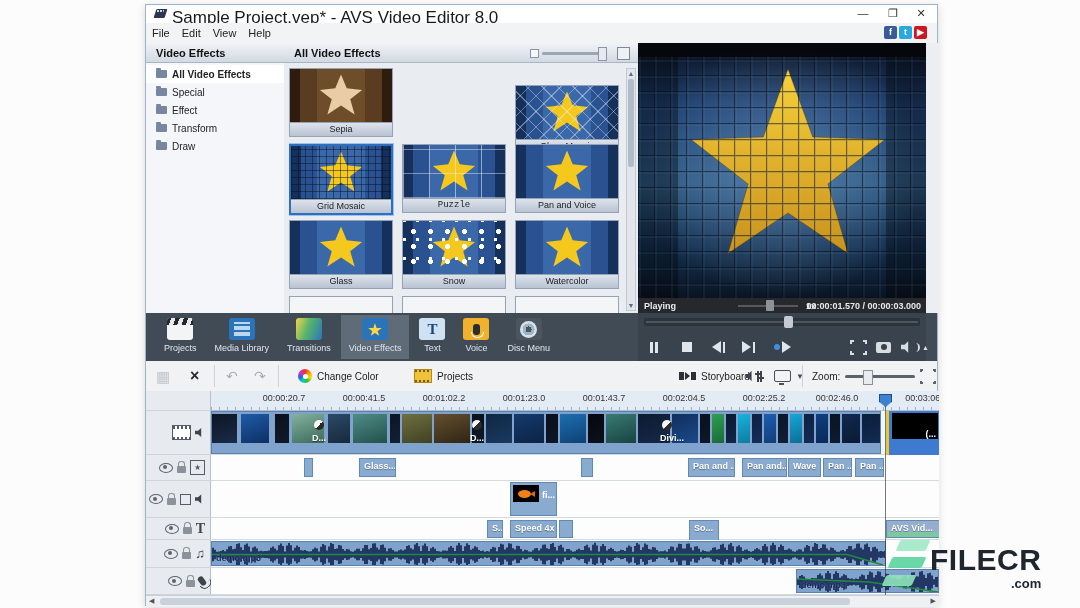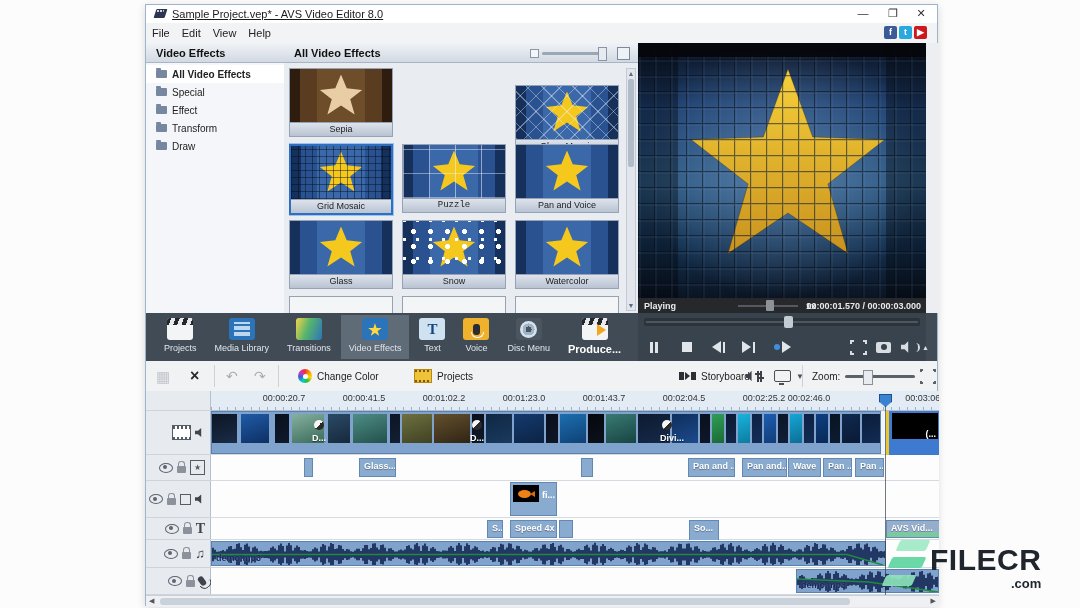--- a/index.html
+++ b/index.html
@@ -2,21 +2,21 @@
 <html><head>
 <meta charset="utf-8">
 <style>
   html,body{margin:0;padding:0;background:#fcfcfd;width:1080px;height:608px;overflow:hidden;
     font-family:"Liberation Sans",sans-serif;-webkit-font-smoothing:antialiased;}
   .ab{position:absolute;}
   #win{position:absolute;left:145px;top:4px;width:793px;height:602px;background:#f0f0f0;
     border:1px solid #9eb4cc;box-shadow:0 2px 8px rgba(0,0,0,.15);box-sizing:border-box;}
   
   #titlebar{left:0;top:0;width:100%;height:18px;background:#fff;border-bottom:1px solid #e4e6ea;}
-  #titlebar .tname{position:absolute;left:26px;top:3px;font-size:11px;color:#1a1a1a;text-decoration:underline;}
+  #titlebar .tname{position:absolute;left:26px;top:3px;font-size:17px;color:#1a1a1a;}
   .appicon{position:absolute;left:9px;top:4px;width:11px;height:9px;background:#2d3550;transform:skewX(-18deg);border-radius:1px;}
   .appicon::after{content:'';position:absolute;left:1px;top:1px;width:7px;height:2px;background:repeating-linear-gradient(90deg,#cfd6e8 0 2px,#2d3550 2px 3px);}
   .winbtn{position:absolute;top:1px;width:24px;height:15px;text-align:center;font-size:11px;color:#333;line-height:15px;cursor:default;}
   #menubar{left:0;top:18px;width:100%;height:20px;background:#f2f3f5;border-bottom:1px solid #d8dce2;}
   .menu-item{display:inline-block;padding:3px 6px;font-size:11px;color:#222;}
   .soc{position:absolute;top:3px;width:13px;height:13px;border-radius:2px;color:#fff;font-size:9px;font-weight:bold;text-align:center;line-height:13px;}
   
   #content{left:0;top:38px;width:100%;height:270px;background:#e9ecf1;}
   .phead{position:absolute;left:0;top:0;width:100%;height:20px;box-sizing:border-box;
     background:linear-gradient(#f0f3f7,#d2d9e2);border-bottom:1px solid #aab4c2;
@@ -392,24 +392,20 @@
         <div class="tab">
           <span class="ticon ti-mic">
             <span class="micb"></span>
           </span>
           <span class="lbl">Voice</span>
         </div>
         <div class="tab">
           <span class="ticon ti-disc"></span>
           <span class="lbl">Disc Menu</span>
         </div>
-        <div class="tab produce">
-          <span class="ticon ti-produce"></span>
-          <span class="lbl">Produce...</span>
-        </div>
       </div>
     <div id="transport">
       <div id="seek">
         <span class="groove"></span>
         <span class="hd"></span>
       </div>
       <span class="tbtn" style="left:12px;">
           <span class="pbar"></span>
           <span class="pbar"></span>
         </span>
@@ -530,21 +526,21 @@
       </div>
     <div id="tbody">
       <div id="ruler">
           <span class="rlab" style="left: 73px;">00:00:20.7</span>
           <span class="rlab" style="left: 153px;">00:00:41.5</span>
           <span class="rlab" style="left: 233px;">00:01:02.2</span>
           <span class="rlab" style="left: 313px;">00:01:23.0</span>
           <span class="rlab" style="left: 393px;">00:01:43.7</span>
           <span class="rlab" style="left: 473px;">00:02:04.5</span>
           <span class="rlab" style="left: 553px;">00:02:25.2</span>
-          <span class="rlab" style="left: 598px;">00:02:46.0</span>
+          <span class="rlab" style="left: 626px;">00:02:46.0</span>
           <span class="rlab" style="left: 713px;">00:03:06.</span>
         </div>
       <div class="row" id="vtrack" style="top:20px;height:44px;">
           <div class="vbase" style="width: 670px;">
             <div class="vthumb" style="left: 0px; width: 25px; background: linear-gradient(160deg, rgb(12, 21, 36), rgb(26, 44, 71));"></div>
             <div class="vthumb" style="left: 29px; width: 28px; background: linear-gradient(160deg, rgb(31, 91, 168), rgb(14, 47, 99));"></div>
             <div class="vthumb" style="left: 63px; width: 14px; background: linear-gradient(160deg, rgb(10, 16, 28), rgb(16, 26, 44));"></div>
             <div class="vthumb" style="left: 80px; width: 32px; background: linear-gradient(160deg, rgb(132, 176, 160), rgb(60, 107, 88));"></div>
             <div class="vthumb" style="left: 116px; width: 22px; background: linear-gradient(160deg, rgb(43, 74, 102), rgb(22, 41, 60));"></div>
             <div class="vthumb" style="left: 141px; width: 34px; background: linear-gradient(160deg, rgb(78, 141, 134), rgb(35, 80, 75));"></div>

